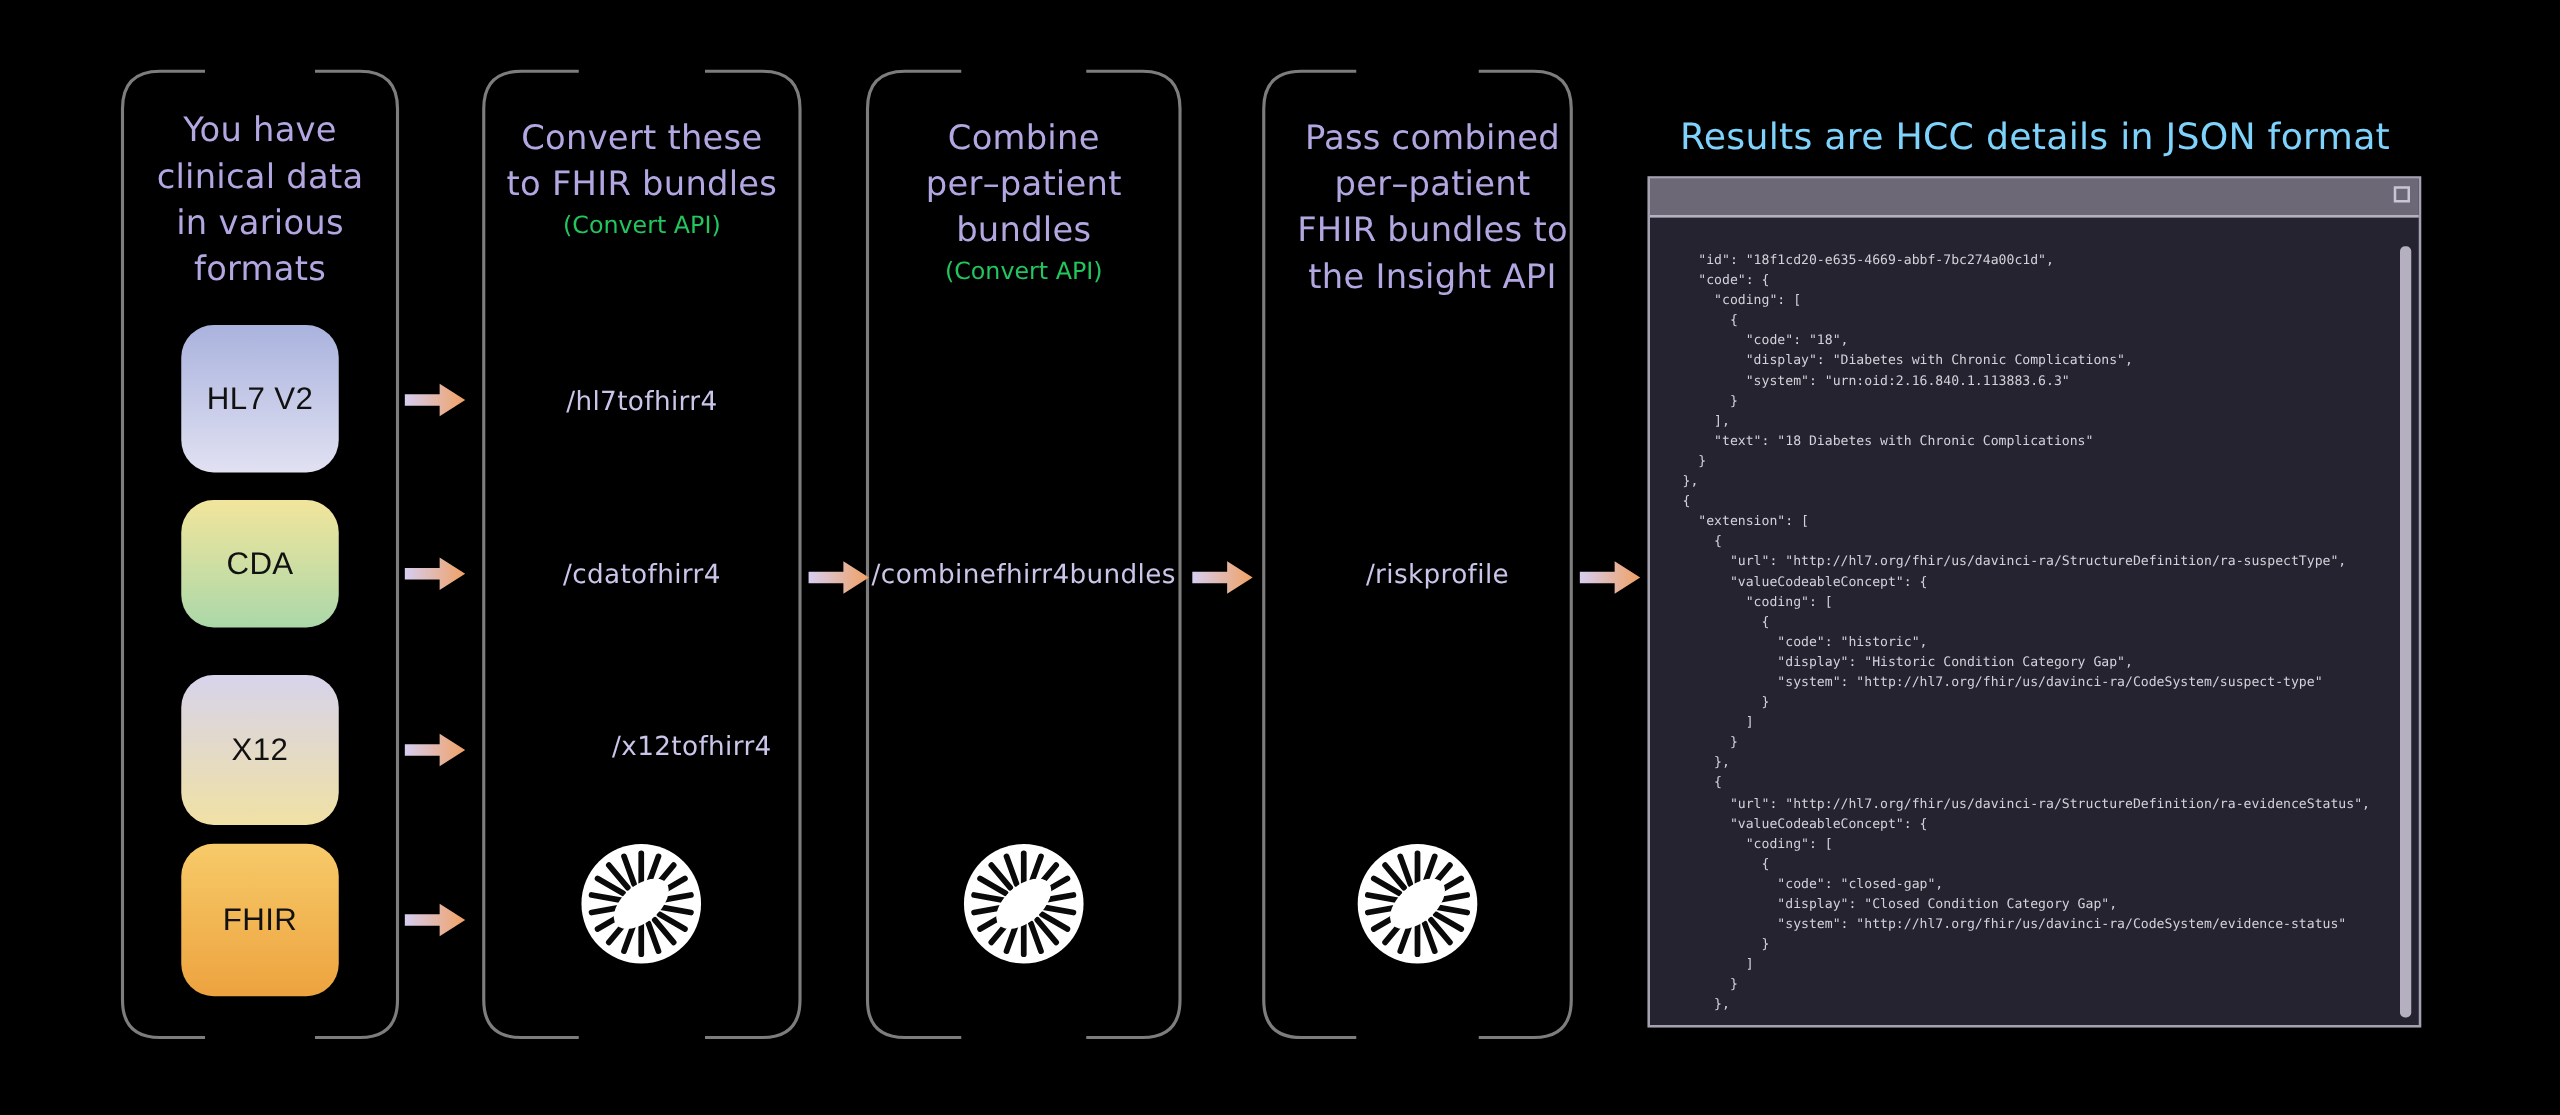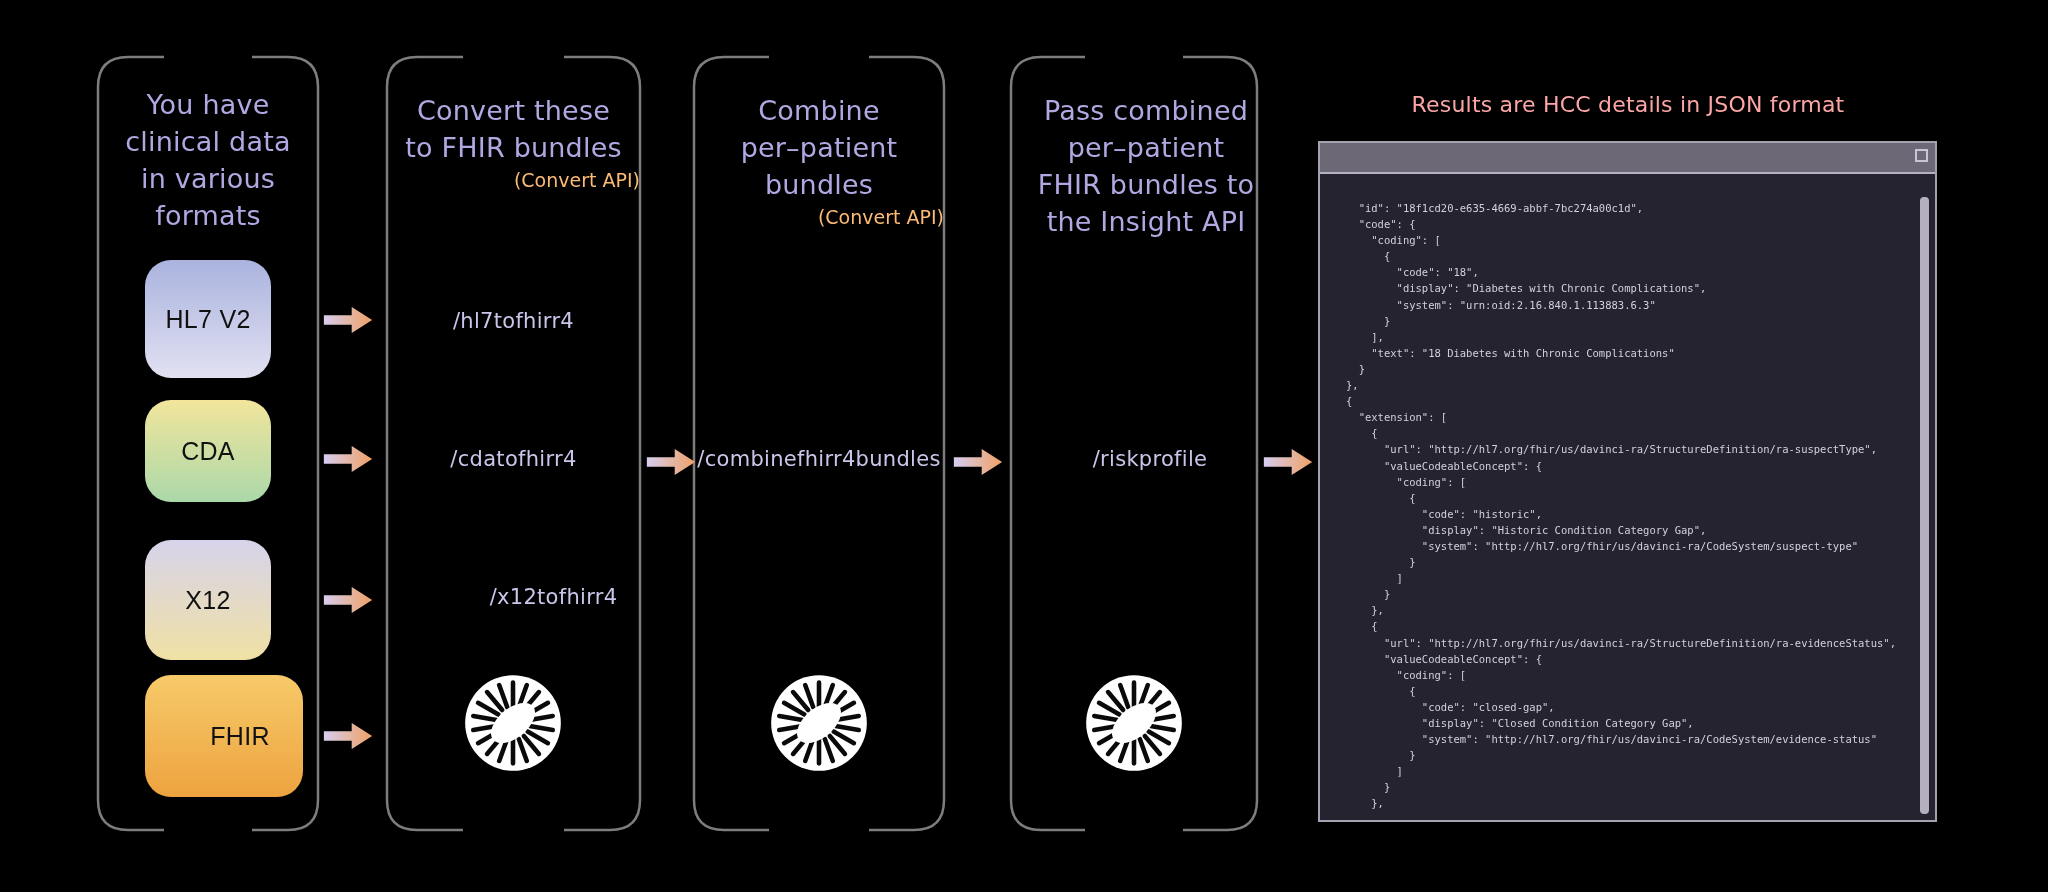--- a/index.html
+++ b/index.html
@@ -1,28 +1,28 @@
 <!DOCTYPE html>
 <html><head>
 <meta charset="utf-8">
 <style>
   html,body{margin:0;padding:0;background:#000;}
   .canvas{position:relative;width:2048px;height:892px;background:#000;overflow:hidden;
           font-family:"DejaVu Sans",sans-serif;}
   svg.brackets{position:absolute;left:0;top:0;pointer-events:none;}
   .col-title{position:absolute;text-align:center;color:#b3a7e2;font-size:27px;line-height:37px;
              white-space:pre-line;letter-spacing:.2px;}
-  .col-sub{position:absolute;text-align:right;color:#fdba74;font-size:19px;line-height:24px;}
+  .col-sub{position:absolute;text-align:center;color:#22c55e;font-size:19px;line-height:24px;}
   .fmt-box{position:absolute;width:126px;border-radius:26px;display:flex;align-items:center;justify-content:center;}
   .fmt-label{color:#111;font-size:25px;font-weight:500;font-family:"Liberation Sans",sans-serif;letter-spacing:.3px;}
   .endpoint{position:absolute;text-align:center;color:#ccc5ea;font-size:21px;letter-spacing:.3px;}
   .arrow{position:absolute;width:52px;height:34px;}
   .spinner{position:absolute;width:104px;height:104px;}
   .results-title{position:absolute;left:1290px;top:92px;width:676px;text-align:center;
-                 color:#fca5a5;font-size:22px;letter-spacing:.2px;}
+                 color:#7dd3fc;font-size:29px;letter-spacing:.2px;}
   .terminal{position:absolute;left:1318px;top:141px;width:619px;height:681px;
             border:2px solid #a5a1b0;background:#252330;box-sizing:border-box;}
   .term-bar{position:relative;height:29px;background:#6c6876;border-bottom:2px solid #b5b1c0;}
   .term-max{position:absolute;right:7px;top:6px;width:13px;height:13px;border:2px solid #c9c5d6;
             background:transparent;box-sizing:border-box;}
   .term-code{position:absolute;left:0;top:31px;right:20px;bottom:0;margin:0;overflow:hidden;
              padding:26px 0 0 26px;color:#d3d1d9;font-family:"DejaVu Sans Mono",monospace;
              font-size:10.5px;line-height:16.1px;white-space:pre;}
   .term-scroll{position:absolute;right:6px;top:54px;width:9px;height:617px;background:#b4b0bf;border-radius:4px;}
 </style>
@@ -86,21 +86,21 @@
 formats</div>
   <div class="fmt-box" style="left: 145px; top: 260px; height: 118px; background: linear-gradient(rgb(170, 179, 222), rgb(225, 225, 242)); justify-content: center;">
     <span class="fmt-label">HL7 V2</span>
   </div>
   <div class="fmt-box" style="left: 145px; top: 400px; height: 102px; background: linear-gradient(rgb(242, 229, 156), rgb(171, 216, 169));">
     <span class="fmt-label">CDA</span>
   </div>
   <div class="fmt-box" style="left: 145px; top: 540px; height: 120px; background: linear-gradient(rgb(215, 211, 235), rgb(240, 225, 164));">
     <span class="fmt-label">X12</span>
   </div>
-  <div class="fmt-box" style="left: 145px; top: 675px; height: 122px; background: linear-gradient(rgb(247, 202, 105), rgb(237, 163, 63)); padding-left: 32px;">
+  <div class="fmt-box" style="left: 145px; top: 675px; height: 122px; background: linear-gradient(rgb(247, 202, 105), rgb(237, 163, 63));">
     <span class="fmt-label">FHIR</span>
   </div>
 
   <svg class="arrow" style="left:322px;top:303px;">
       <use href="#arrowSym"></use>
     </svg>
   <svg class="arrow" style="left:322px;top:442px;">
       <use href="#arrowSym"></use>
     </svg>
   <svg class="arrow" style="left:322px;top:583px;">

